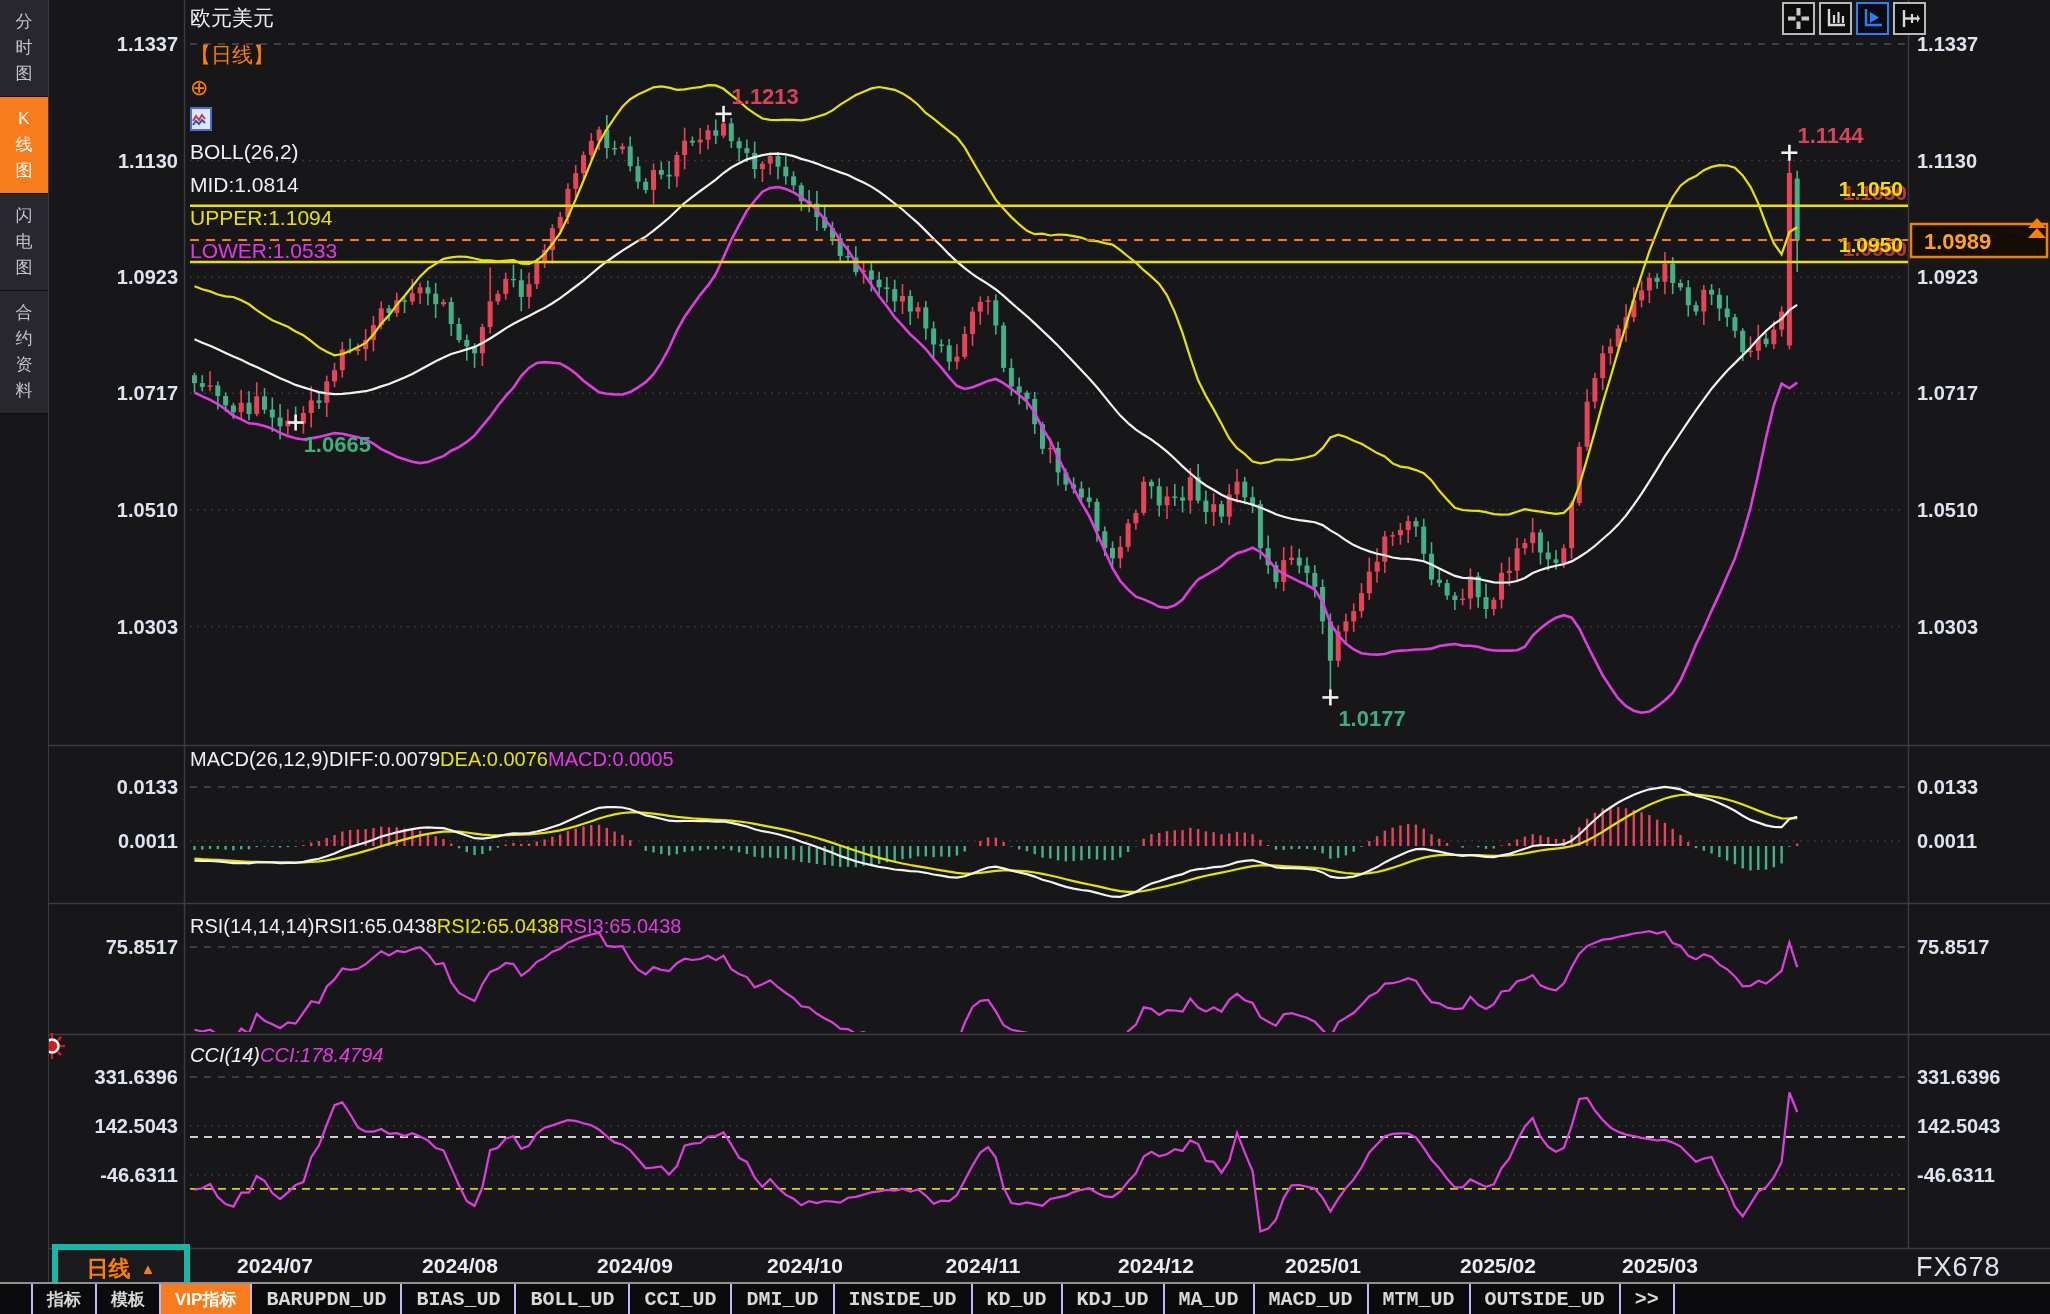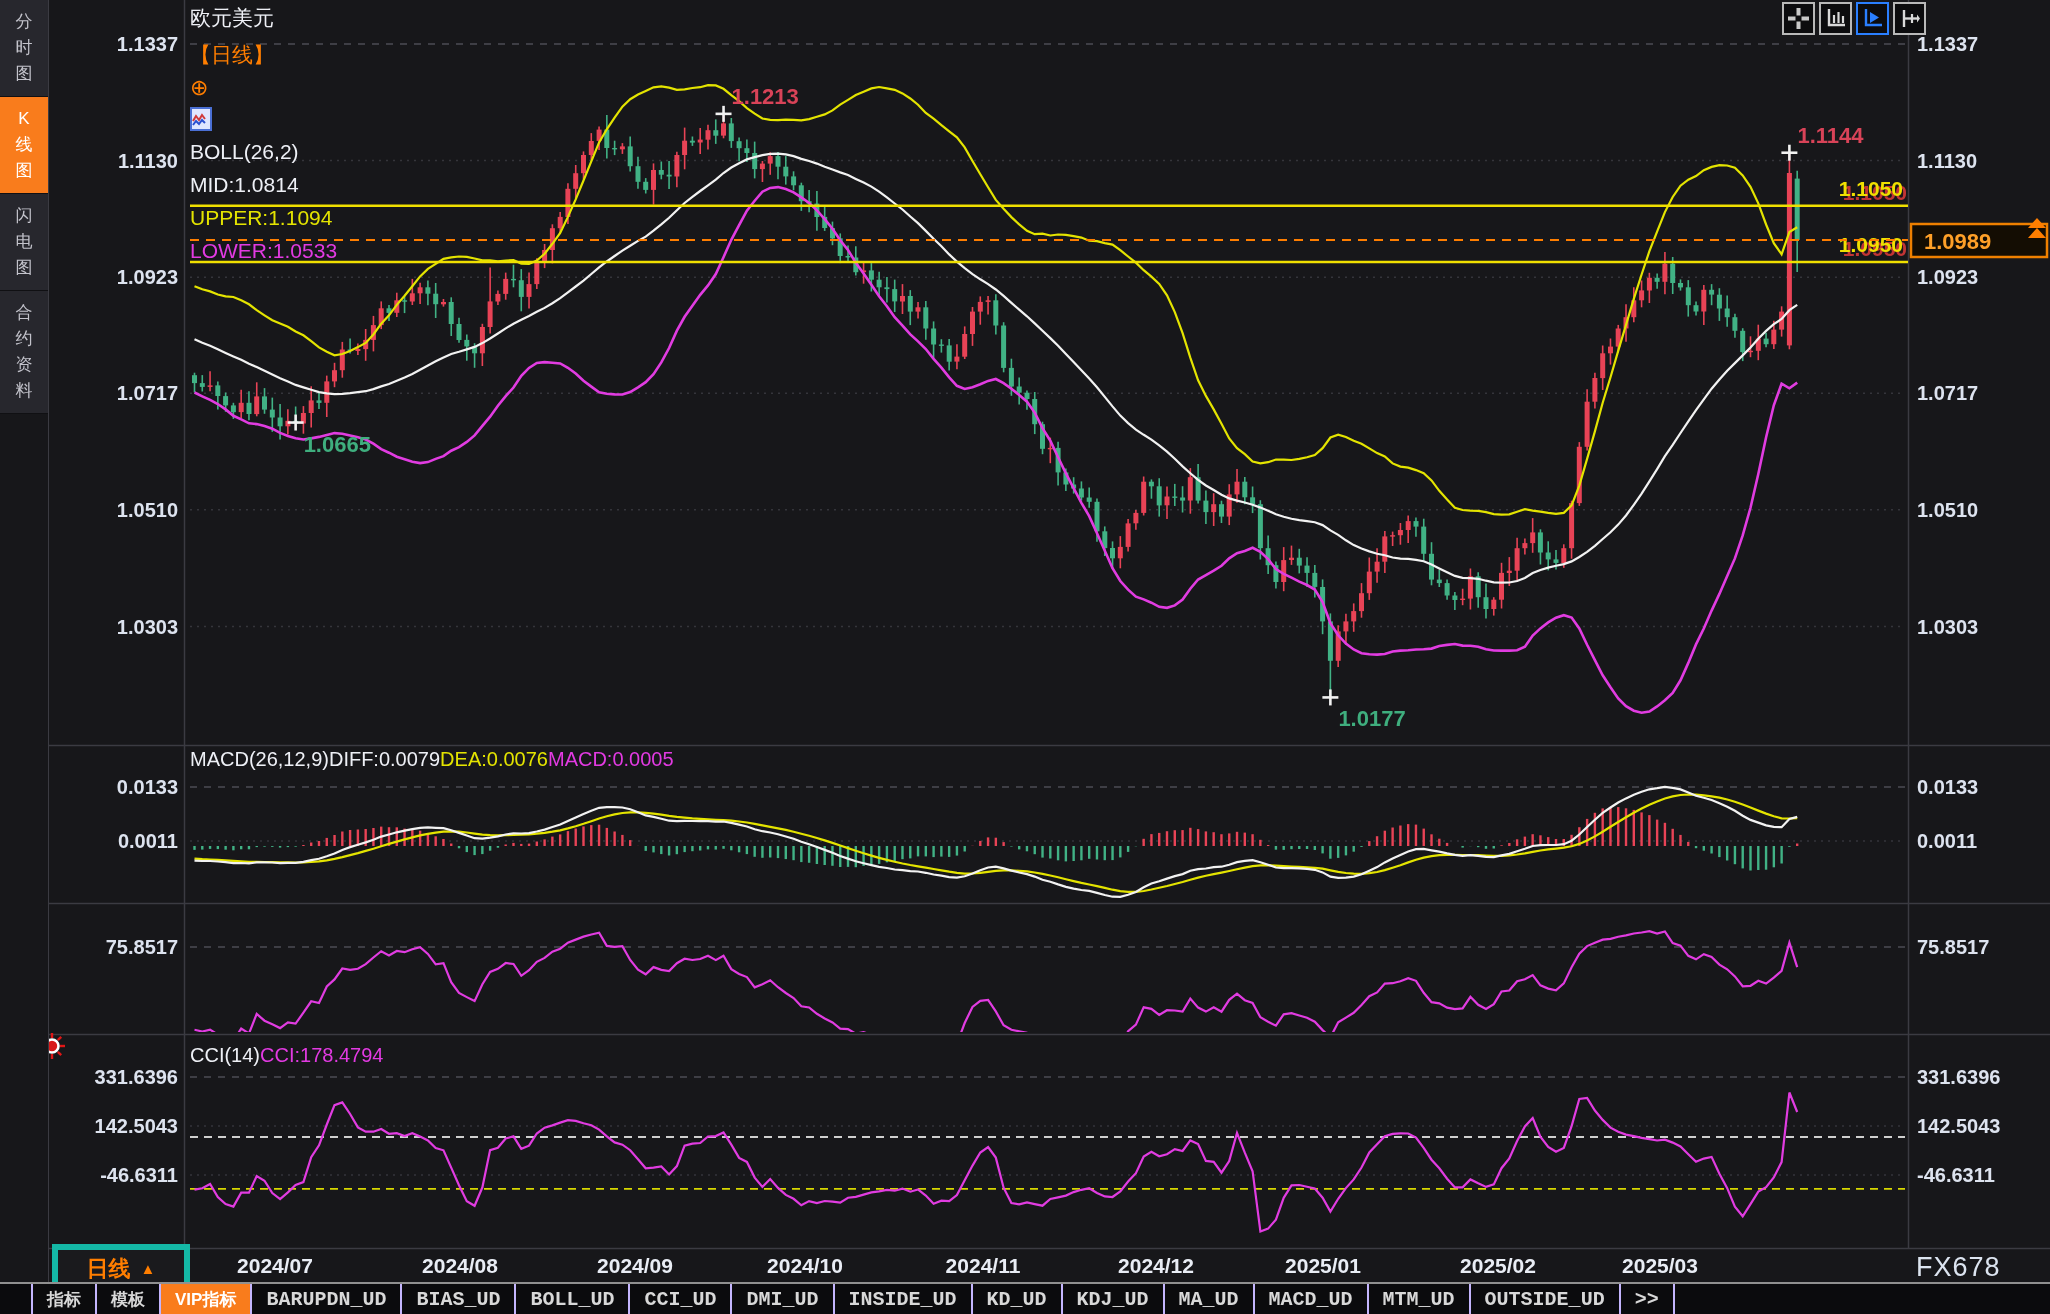--- a/index.html
+++ b/index.html
@@ -859,21 +859,27 @@
         </svg>
       </div>
     </div>
 
   <div class="overlay panel-hdr" style="left:190px;top:748px;">
     <span class="t-white">MACD(26,12,9)</span>
     <span class="t-white">DIFF:0.0079</span>
     <span class="t-yellow">DEA:0.0076</span>
     <span class="t-magenta">MACD:0.0005</span>
   </div>
-  <div class="overlay panel-hdr" style="left:190px;top:1044px;">
+  <div class="overlay panel-hdr" style="left:190px;top:915px;">
+    <span class="t-white">RSI(14,14,14)</span>
+    <span class="t-white">RSI1:65.0438</span>
+    <span class="t-yellow">RSI2:65.0438</span>
+    <span class="t-magenta">RSI3:65.0438</span>
+  </div>
+  <div class="overlay panel-hdr" style="left:190px;top:1044px;font-style:italic;">
     <span class="t-white">CCI(14)</span>
     <span class="t-magenta">CCI:178.4794</span>
   </div>
 
   <div class="overlay redsun">
     <svg width="28" height="28" viewBox="0 0 28 28">
       <g stroke="#e01616" stroke-width="2.4">
         <line x1="14" y1="1" x2="14" y2="6"></line>
           <line x1="14" y1="22" x2="14" y2="27"></line>
         <line x1="1" y1="14" x2="6" y2="14"></line>

